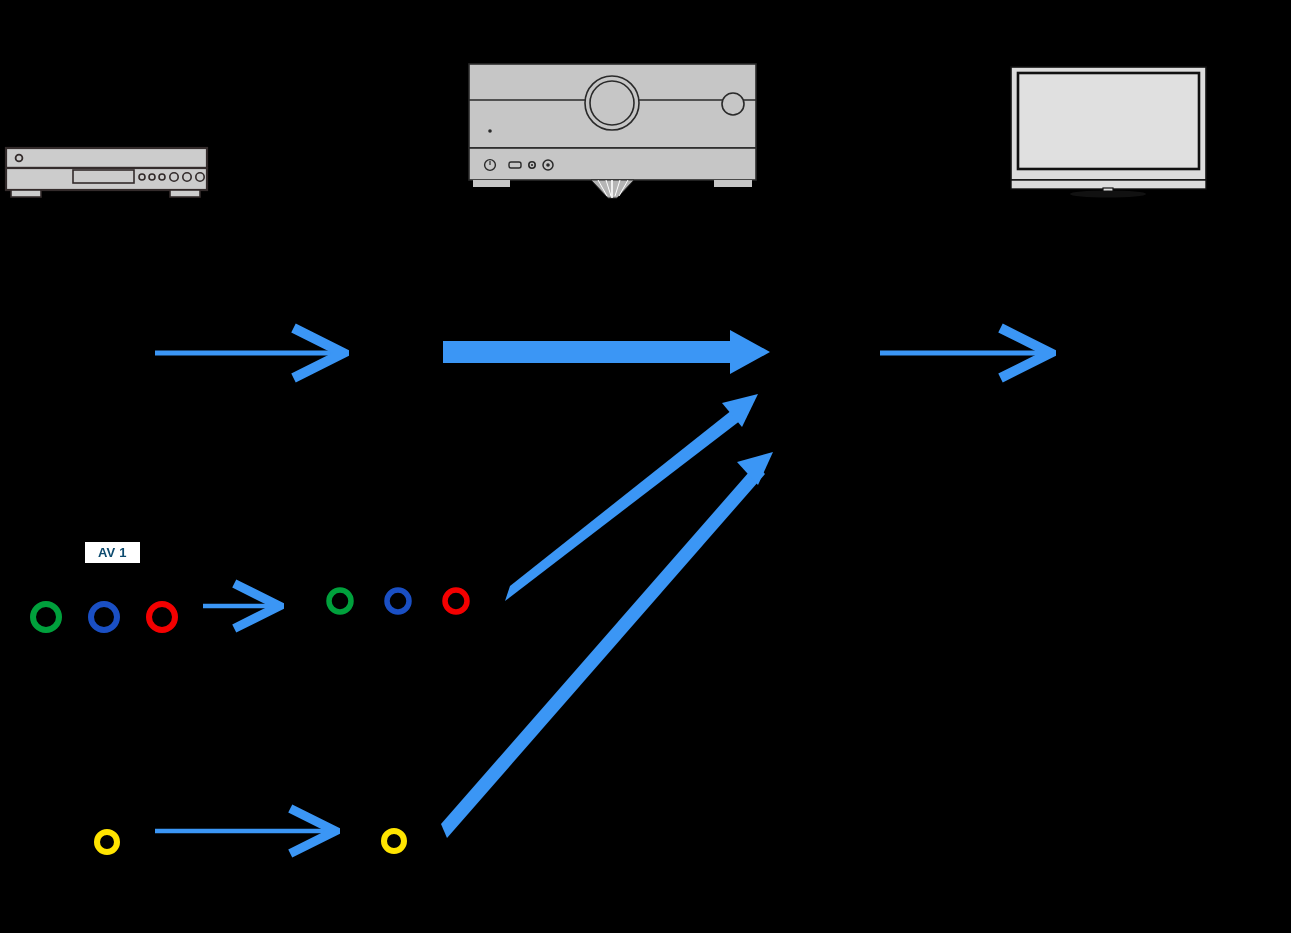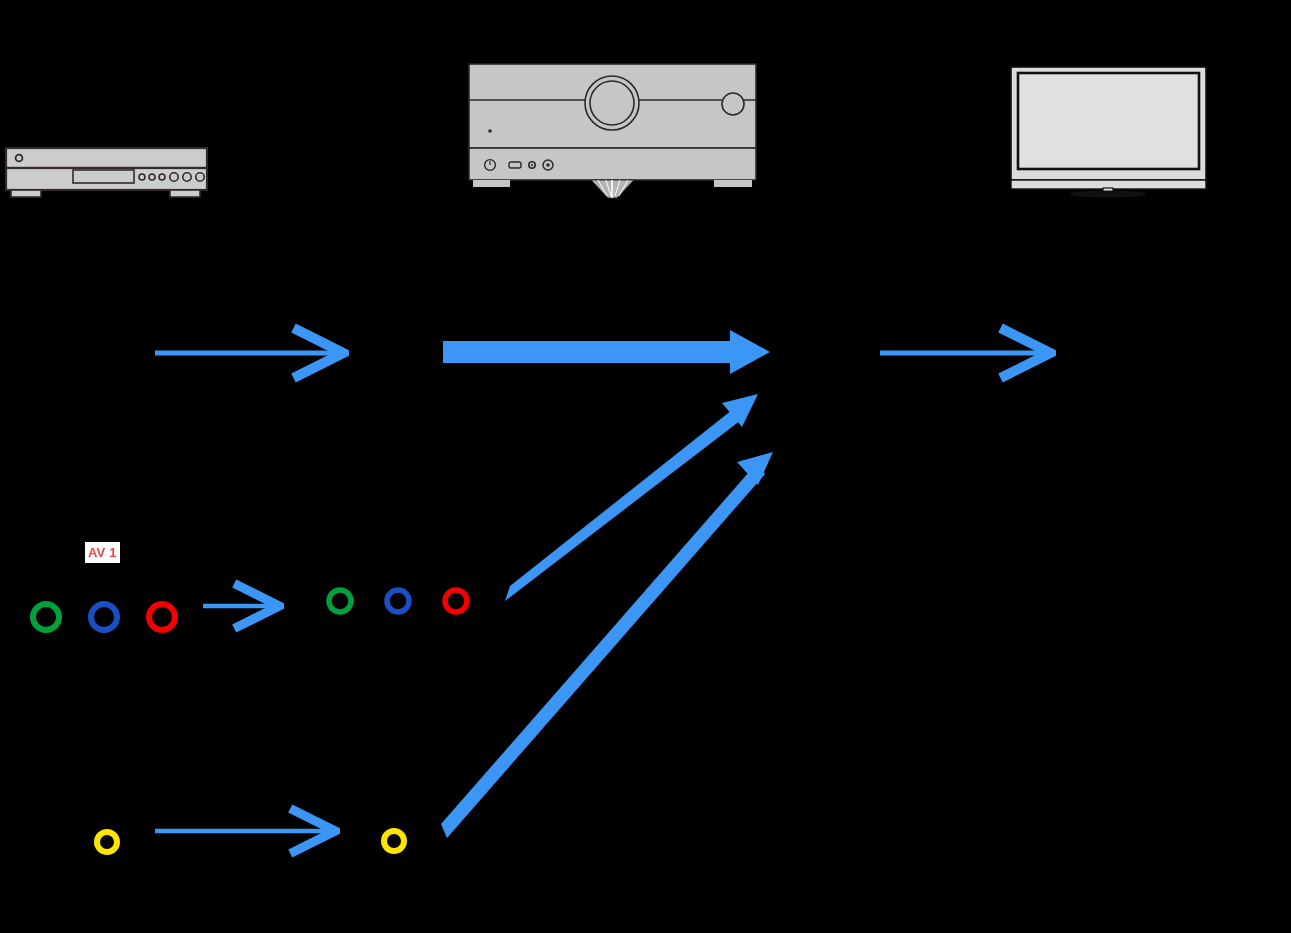--- a/index.html
+++ b/index.html
@@ -22,27 +22,27 @@
     left: 0;
     top: 0;
     width: 1291px;
     height: 933px;
   }
   .av-label {
     position: absolute;
     left: 85px;
     top: 542px;
     background: #ffffff;
-    color: #ef4444;
+    color: #0c4a6e;
     font-family: "Liberation Sans", sans-serif;
     font-size: 13px;
     font-weight: bold;
     line-height: 21px;
     height: 21px;
-    padding: 0 3px;
+    padding: 0 13px;
     letter-spacing: 0.2px;
     white-space: nowrap;
   }
 </style>
 </head>
 <body>
 
 <div id="stage">
 
   <svg class="layer" viewBox="0 0 1291 933">

